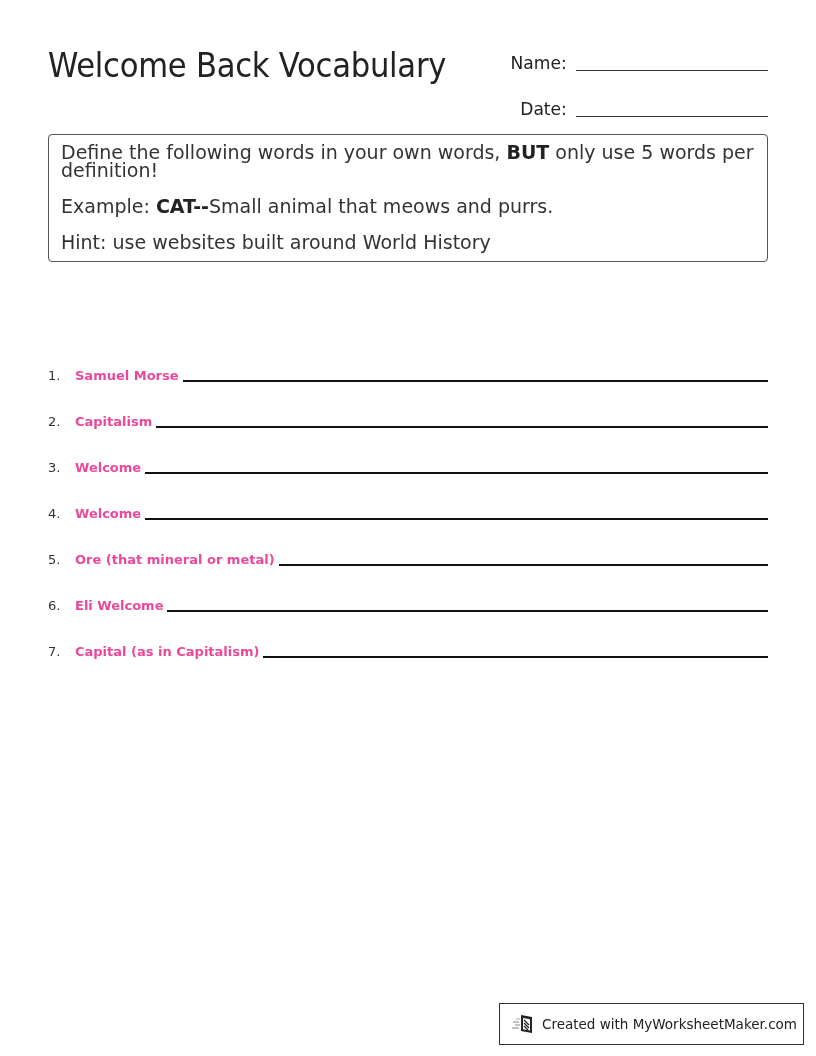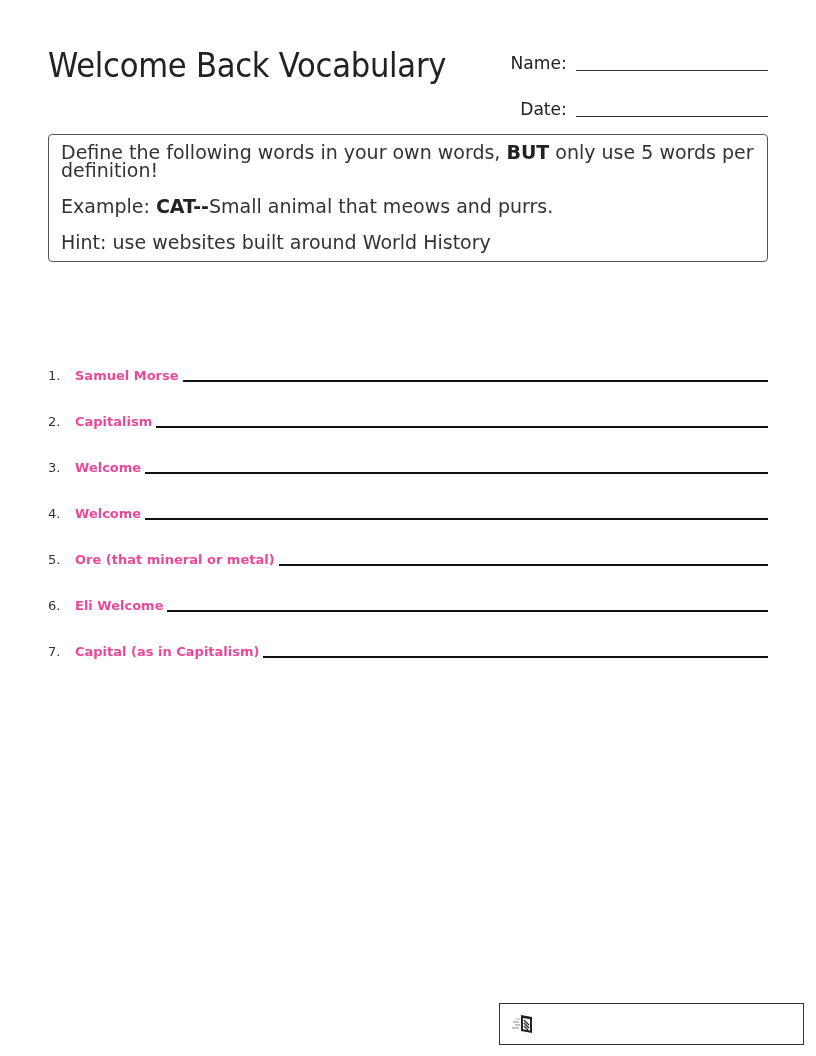--- a/index.html
+++ b/index.html
@@ -86,13 +86,14 @@
     <svg width="24" height="22" viewBox="0 0 24 22">
       <line x1="1" y1="9" x2="7" y2="9" stroke="#888" stroke-width="1"></line>
       <line x1="3" y1="12" x2="8" y2="12" stroke="#888" stroke-width="1"></line>
       <line x1="0" y1="15" x2="7" y2="15" stroke="#888" stroke-width="1"></line>
       <line x1="4" y1="6" x2="8" y2="6" stroke="#aaa" stroke-width="1"></line>
       <path d="M9 2 L20 4 L20 20 L9 18 Z" fill="#222"></path>
       <path d="M11 5 L18 6.3 L18 17.5 L11 16.3 Z" fill="#fff"></path>
       <path d="M12 7 L17 12 M12 10 L17 15 M12 13 L16 17" stroke="#222" stroke-width="1.2"></path>
     </svg>
   </span>
+  <span class="txt">Created with MyWorksheetMaker.com</span>
 </div>
 
 </body></html>

